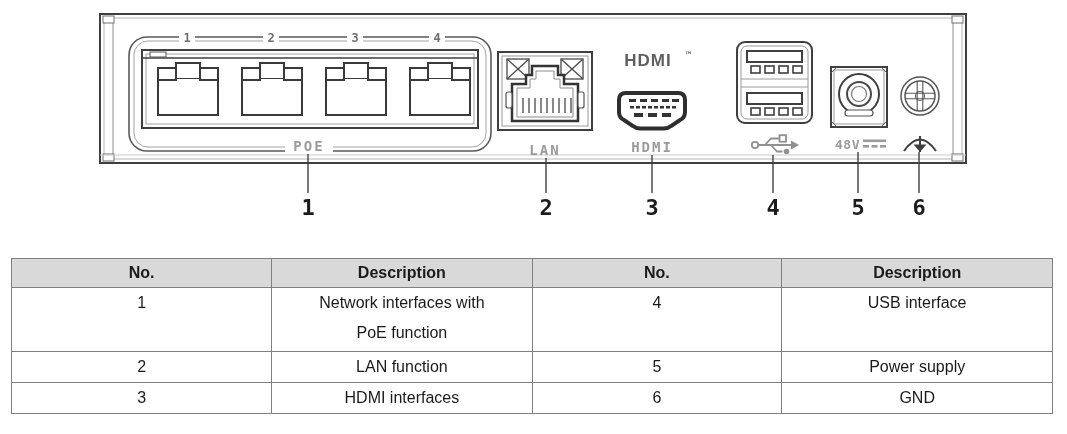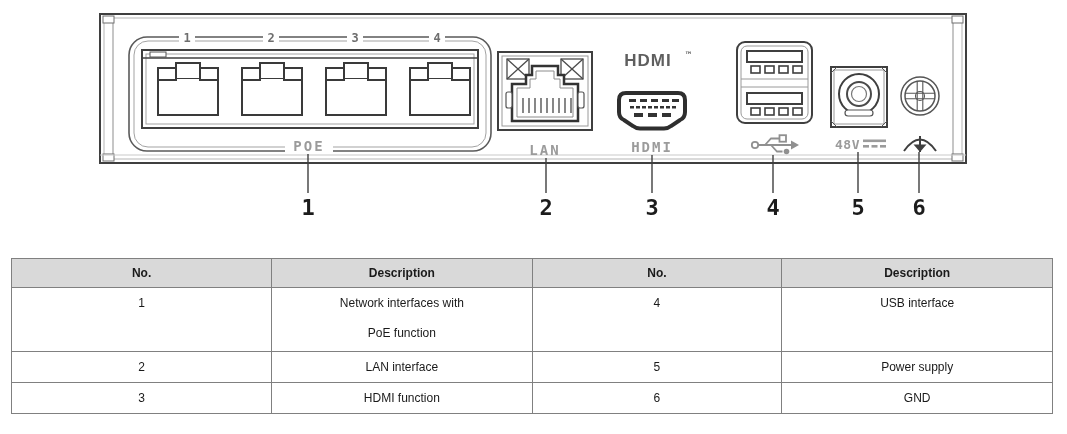--- a/index.html
+++ b/index.html
@@ -5,21 +5,21 @@
   html,body{margin:0;padding:0;background:#fff;}
   .page{position:relative;width:1067px;height:434px;background:#fff;font-family:"Liberation Sans",sans-serif;overflow:hidden;}
   svg text{font-family:"DejaVu Sans Mono","Liberation Sans",sans-serif;}
   svg .callout-num{font-size:22px;fill:#1c1c1c;font-weight:bold;}
   svg .port-num{font-size:12px;fill:#6e6e6e;font-weight:bold;}
   svg .panel-label{font-size:14px;fill:#9b9b9b;font-weight:bold;letter-spacing:2px;}
   svg .hdmi-logo{font-size:17px;fill:#5f5f5f;font-weight:bold;letter-spacing:1px;font-family:"Liberation Sans",sans-serif;}
   svg .hdmi-tm{font-size:9px;fill:#5f5f5f;font-weight:bold;}
   svg .pwr-label{font-size:13px;fill:#9b9b9b;font-weight:bold;letter-spacing:0.5px;}
   table.iface{border-collapse:collapse;margin:8px 0 0 11px;width:1042px;table-layout:fixed;}
-  table.iface th, table.iface td{border:1px solid #808080;text-align:center;color:#1a1a1a;font-size:12px;padding:0;}
+  table.iface th, table.iface td{border:1px solid #808080;text-align:center;color:#1a1a1a;font-size:16px;padding:0;}
   table.iface th{background:#d9d9d9;height:28px;font-weight:bold;}
   table.iface td{vertical-align:top;line-height:30px;white-space:pre-line;}
   tr.row-tall td{height:63px;}
   tr.row-std td{height:29px;}
 </style>
 </head>
 <body>
 
 <div class="page">
 
@@ -255,25 +255,25 @@
     <tbody>
       <tr class="row-tall">
         <td>1</td>
         <td>Network interfaces with
 PoE function</td>
         <td>4</td>
         <td>USB interface</td>
       </tr>
       <tr class="row-std">
         <td>2</td>
-        <td>LAN interface</td>
+        <td>LAN function</td>
         <td>5</td>
         <td>Power supply</td>
       </tr>
       <tr class="row-std">
         <td>3</td>
-        <td>HDMI function</td>
+        <td>HDMI interfaces</td>
         <td>6</td>
         <td>GND</td>
       </tr>
     </tbody>
   </table>
 </div>
 
 </body></html>

